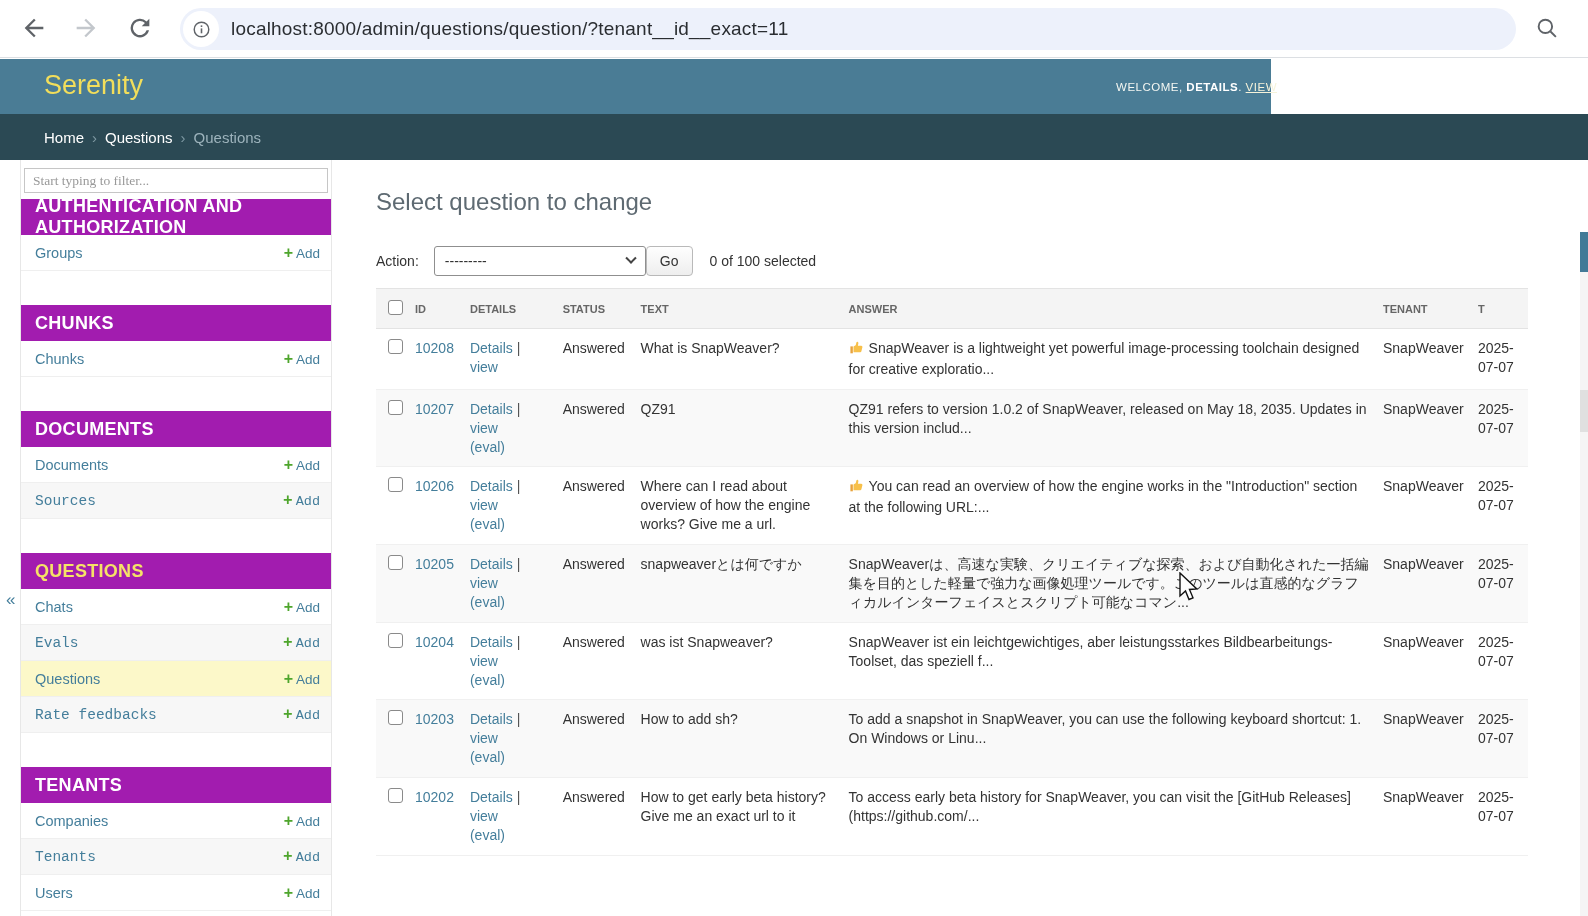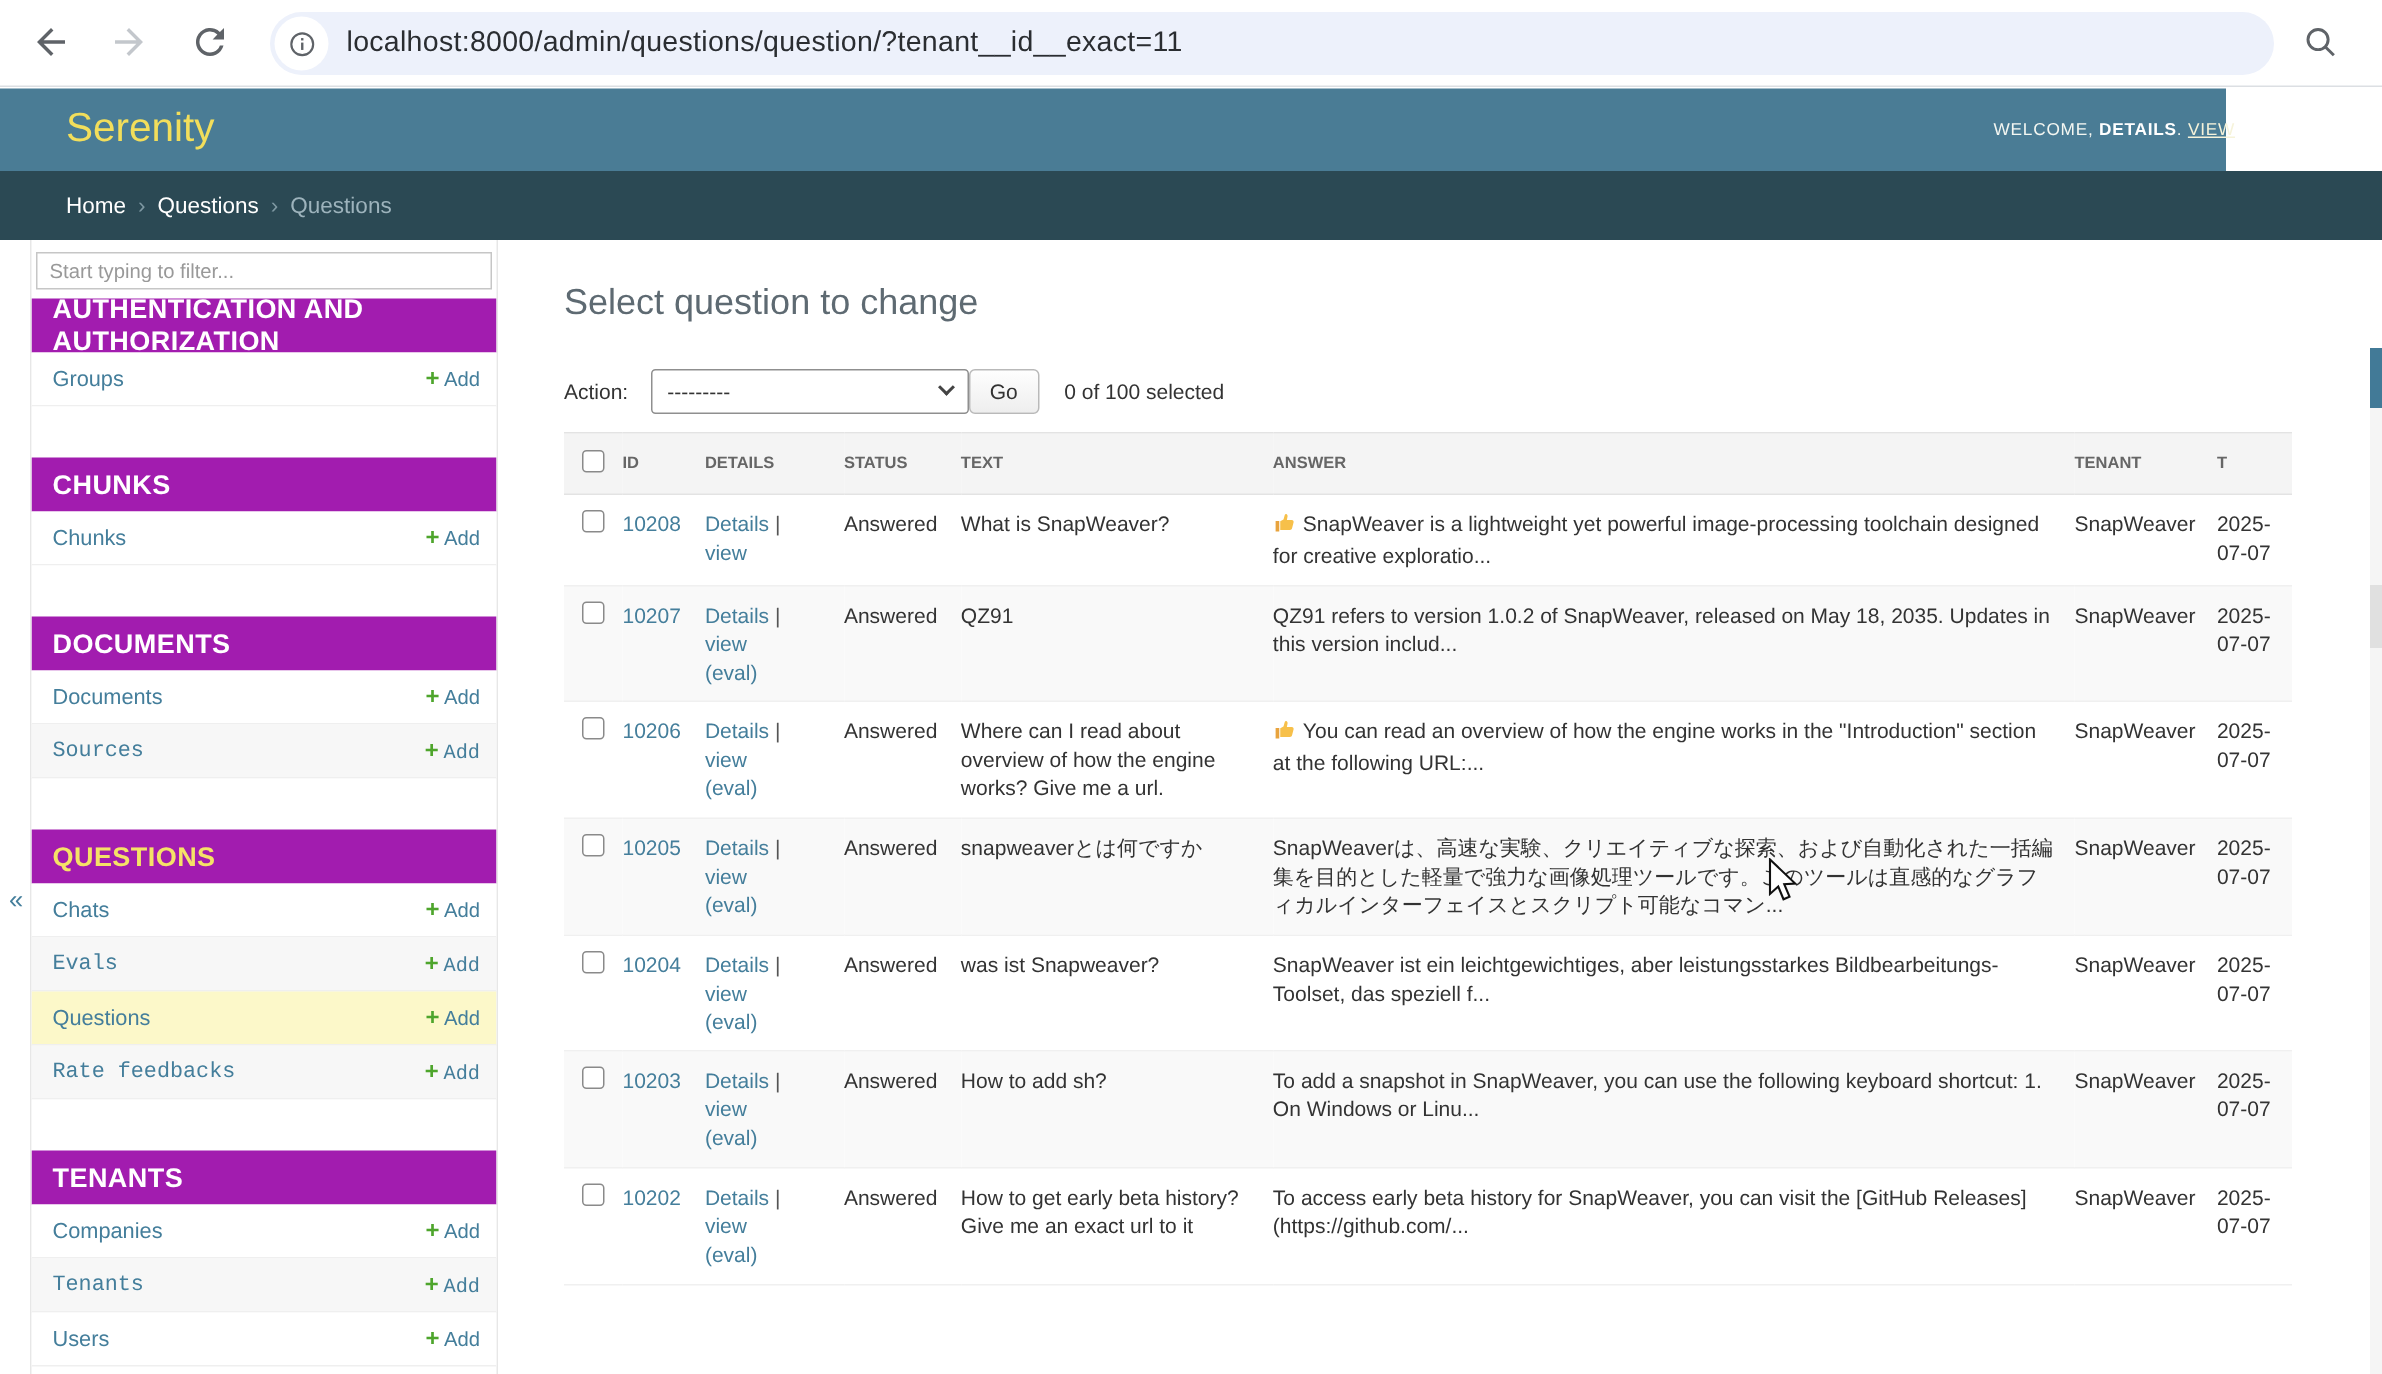--- a/index.html
+++ b/index.html
@@ -14,40 +14,40 @@
   .nav-icon { position:absolute; top:14px; width:28px; height:28px; }
   #back-icon { left:20px; } #fwd-icon { left:72px; } #reload-icon { left:126px; }
   #url-pill { position:absolute; left:180px; top:8px; width:1336px; height:42px;
     background:#edf1fb; border-radius:21px; display:flex; align-items:center; }
   #info-badge { width:36px; height:36px; border-radius:50%; background:#fff; margin-left:3px;
     display:flex; align-items:center; justify-content:center; }
   #url-text { margin-left:12px; font-size:19px; color:#2a2d31; letter-spacing:.2px; }
   #browser-zoom-icon { position:absolute; right:28px; top:15px; }
 
   
-  #app-header { position:absolute; top:59px; left:0; width:1484px; height:55px; background:#4a7c95;text-decoration:underline; }
+  #app-header { position:absolute; top:59px; left:0; width:1271px; height:55px; background:#4a7c95;text-decoration:underline; }
   #brand { position:absolute; left:44px; top:11px; font-size:27px; color:#f2de5b; font-weight:400; }
   #user-tools { position:absolute; right:-6px; top:22px; font-size:11.5px; letter-spacing:.5px;
     color:#f4f7f2; white-space:nowrap; }
   #user-tools .uname { font-weight:bold; color:#fff; }
   #user-tools a { color:#f6f3da; text-decoration:underline; }
 
   
   #breadcrumbs { position:absolute; top:114px; left:0; width:1588px; height:46px; background:#2b4954;
     display:flex; align-items:center; padding-left:44px; font-size:15px; }
   #breadcrumbs a.bc-link { color:#fff; }
   #breadcrumbs .bc-sep { color:#7f99a3; margin:0 8px; }
   #breadcrumbs .bc-current { color:#9db3bc; }
 
   
   #sidebar { position:absolute; left:20px; top:160px; width:312px; height:756px; background:#fff;
     border-left:1px solid #e7e7e7; border-right:1px solid #e7e7e7; overflow:hidden; }
   #side-filter { display:block; margin:8px 3px 6px 3px; width:304px; height:25px;
     border:1px solid #c6c6c6; padding:0 8px; font-size:13.5px; color:#333;
-    font-family:Liberation Sans, sans-serif; }
+    font-family:Liberation Serif, serif; }
   #side-filter::placeholder { color:#999; }
   .section-header { height:36px; background:#a21caf; color:#fff; display:flex; align-items:center;
     padding:0 14px; font-size:18px; font-weight:bold; letter-spacing:.3px; }
   .section-header.active { color:#f5e267; }
   .side-row { height:36px; display:flex; align-items:center; justify-content:space-between;
     padding:0 11px 0 14px; border-bottom:1px solid #efefef; background:#fff; font-size:14.5px; }
   .side-row.alt { background:#f7f7f7;font-family:Liberation Mono, monospace; }
   .side-row.active { background:#fcf8c9; }
   .side-link { color:#447e9b; }
   .add-link { color:#447e9b; font-size:13.5px; }

